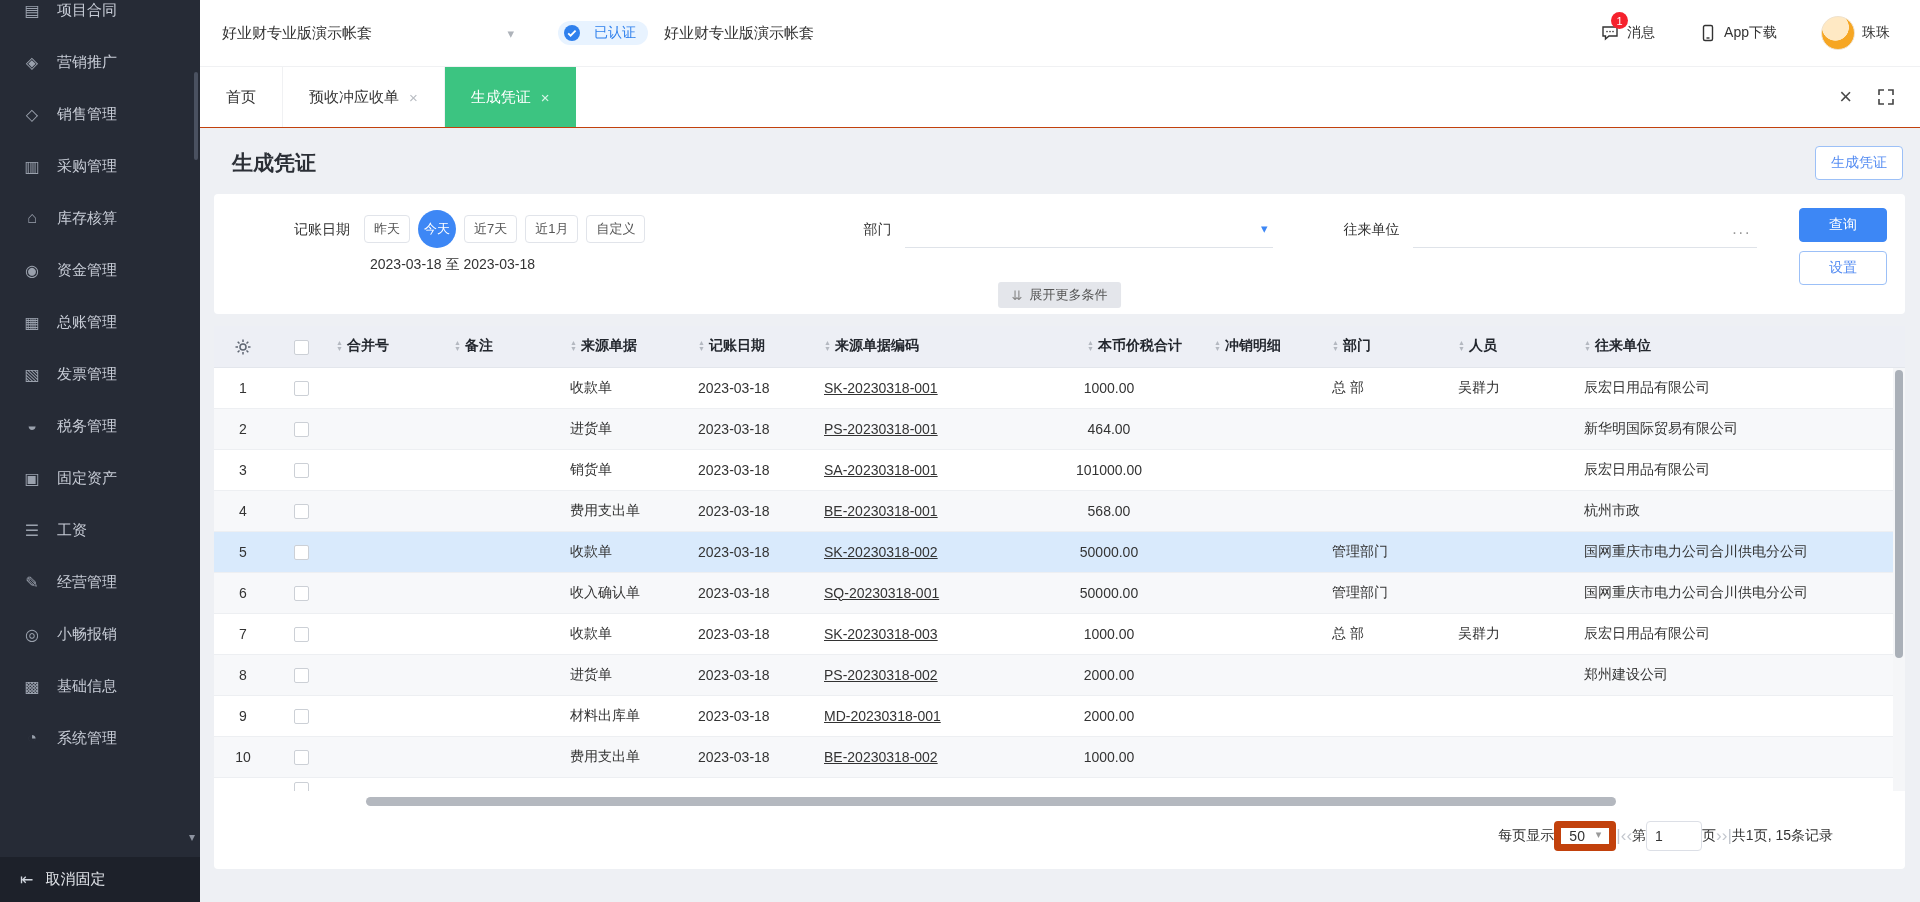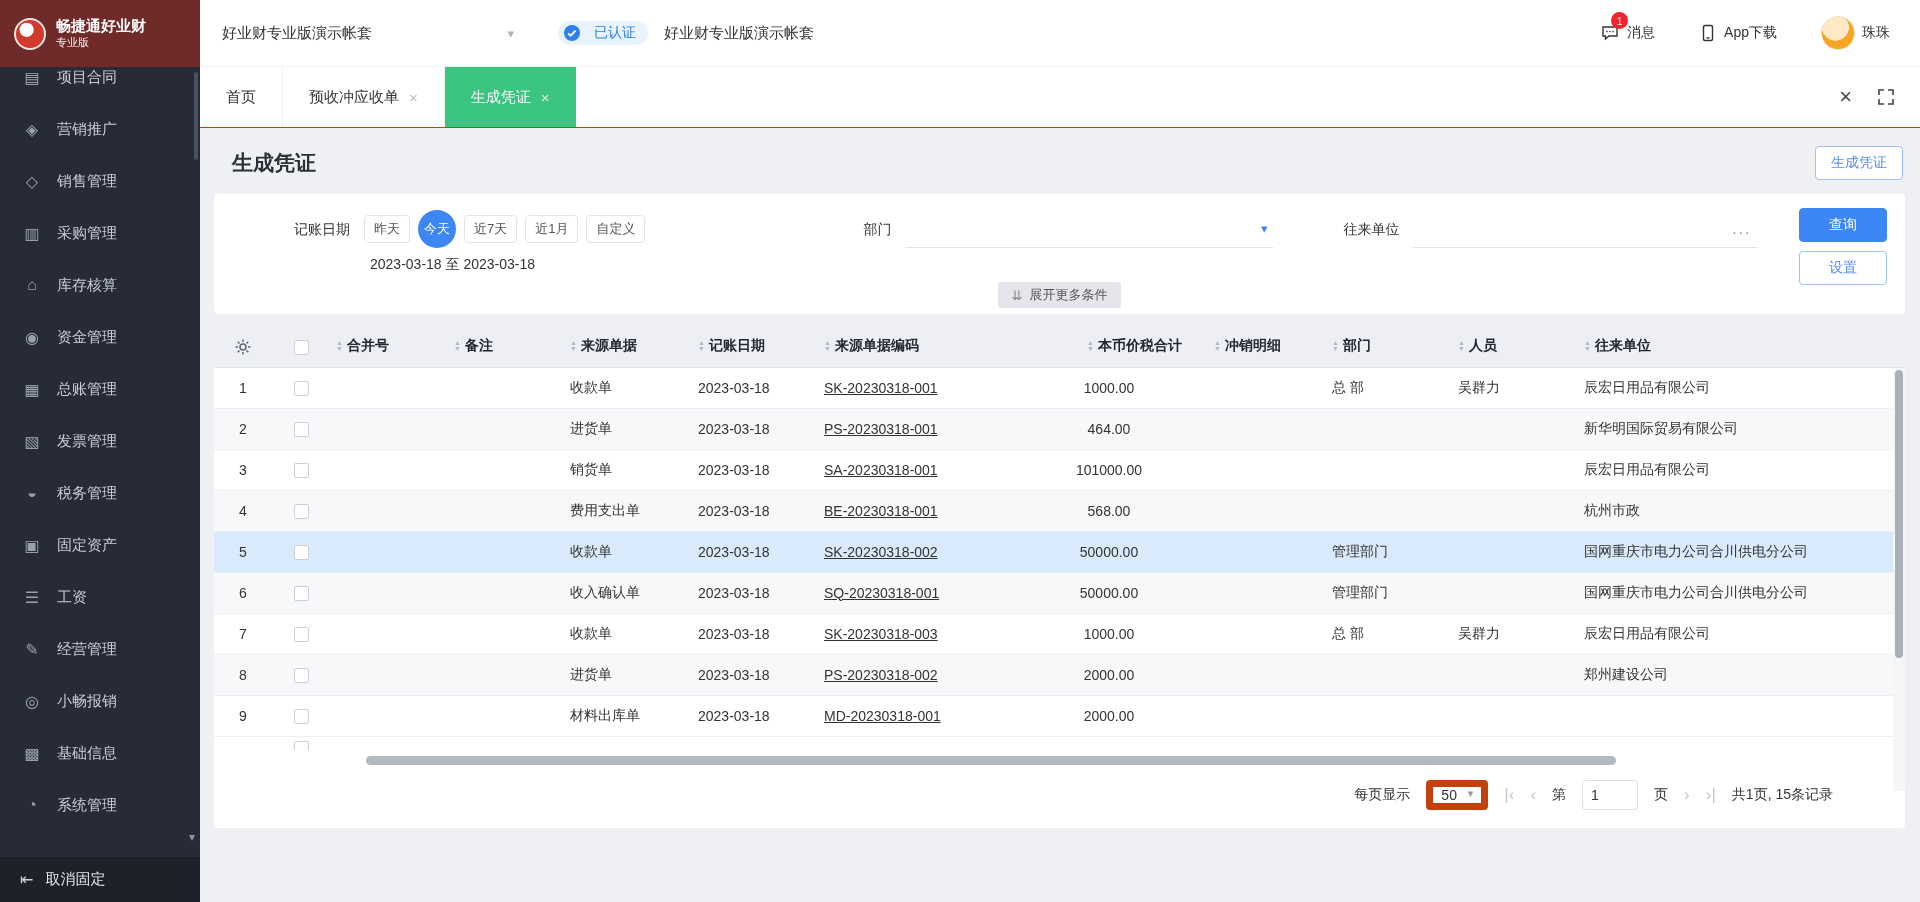--- a/index.html
+++ b/index.html
@@ -100,42 +100,35 @@
   .amount{text-align:center;padding-right:26px}
   .gear-wrap{display:inline-flex;cursor:pointer;vertical-align:middle}
   .partial-row{height:13px;overflow:hidden;position:relative}
   .partial-row .checkbox{position:absolute;left:80px;top:4px}
   .hscroll{height:15px;position:relative;margin:3px 0 2px}
   .hthumb{position:absolute;left:152px;top:3px;width:1250px;height:9px;background:#b4b8bf;border-radius:5px;cursor:pointer}
   .vtrack{position:absolute;right:0;top:42px;width:12px;height:423px;background:#f5f6f8}
   .vthumb{position:absolute;right:2px;top:44px;width:8px;height:288px;background:#aab0b8;border-radius:4px;cursor:pointer}
 
   
-  .pager{display:flex;align-items:center;justify-content:flex-end;gap:16px;height:50px;padding-right:72px;font-size:14px;color:#333}
+  .pager{display:flex;align-items:center;justify-content:flex-end;height:50px;padding-right:72px;font-size:14px;color:#333}
   .per-select{width:62px;height:30px;border:7px solid #c2410c;border-radius:4px;display:flex;align-items:flex-start;
     justify-content:space-between;padding:0 8px;cursor:pointer}
   .per-select .chev{color:#999;font-size:11px}
   .pg-ico{color:#c3c7ce;font-size:17px;cursor:pointer;user-select:none}
   .page-input{width:56px;height:30px;border:1px solid #dcdfe6;border-radius:4px;padding:0 8px;font-size:14px;
     font-family:inherit;color:#333}
   .pager-total{color:#333}
 </style>
 </head>
 <body>
 
 <div class="app">
 
   <aside class="sidebar">
-    <div class="logo">
-      <span class="logo-mark"></span>
-      <div class="logo-text">
-        <div>畅捷通好业财</div>
-        <div class="logo-sub">专业版</div>
-      </div>
-    </div>
     <nav class="side-nav">
         <div class="side-item">
     <span class="glyph">▤</span>
     <span class="side-label">项目合同</span>
   </div>
         <div class="side-item">
     <span class="glyph">◈</span>
     <span class="side-label">营销推广</span>
   </div>
         <div class="side-item">
@@ -552,20 +545,34 @@
     <td></td>
     <td>材料出库单</td>
     <td>2023-03-18</td>
     <td><a class="code-link">MD-20230318-001</a></td>
     <td class="amount">2000.00</td>
     <td></td>
     <td></td>
     <td></td>
     <td></td>
   </tr>
+              <tr>
+    <td class="c-idx">10</td>
+    <td class="c-check"><span class="checkbox"></span></td>
+    <td></td>
+    <td></td>
+    <td>费用支出单</td>
+    <td>2023-03-18</td>
+    <td><a class="code-link">BE-20230318-002</a></td>
+    <td class="amount">1000.00</td>
+    <td></td>
+    <td></td>
+    <td></td>
+    <td></td>
+  </tr>
             </tbody>
         </table>
 
         <div class="partial-row">
           <span class="checkbox"></span>
         </div>
 
         <div class="hscroll">
           <div class="hthumb"></div>
         </div>

